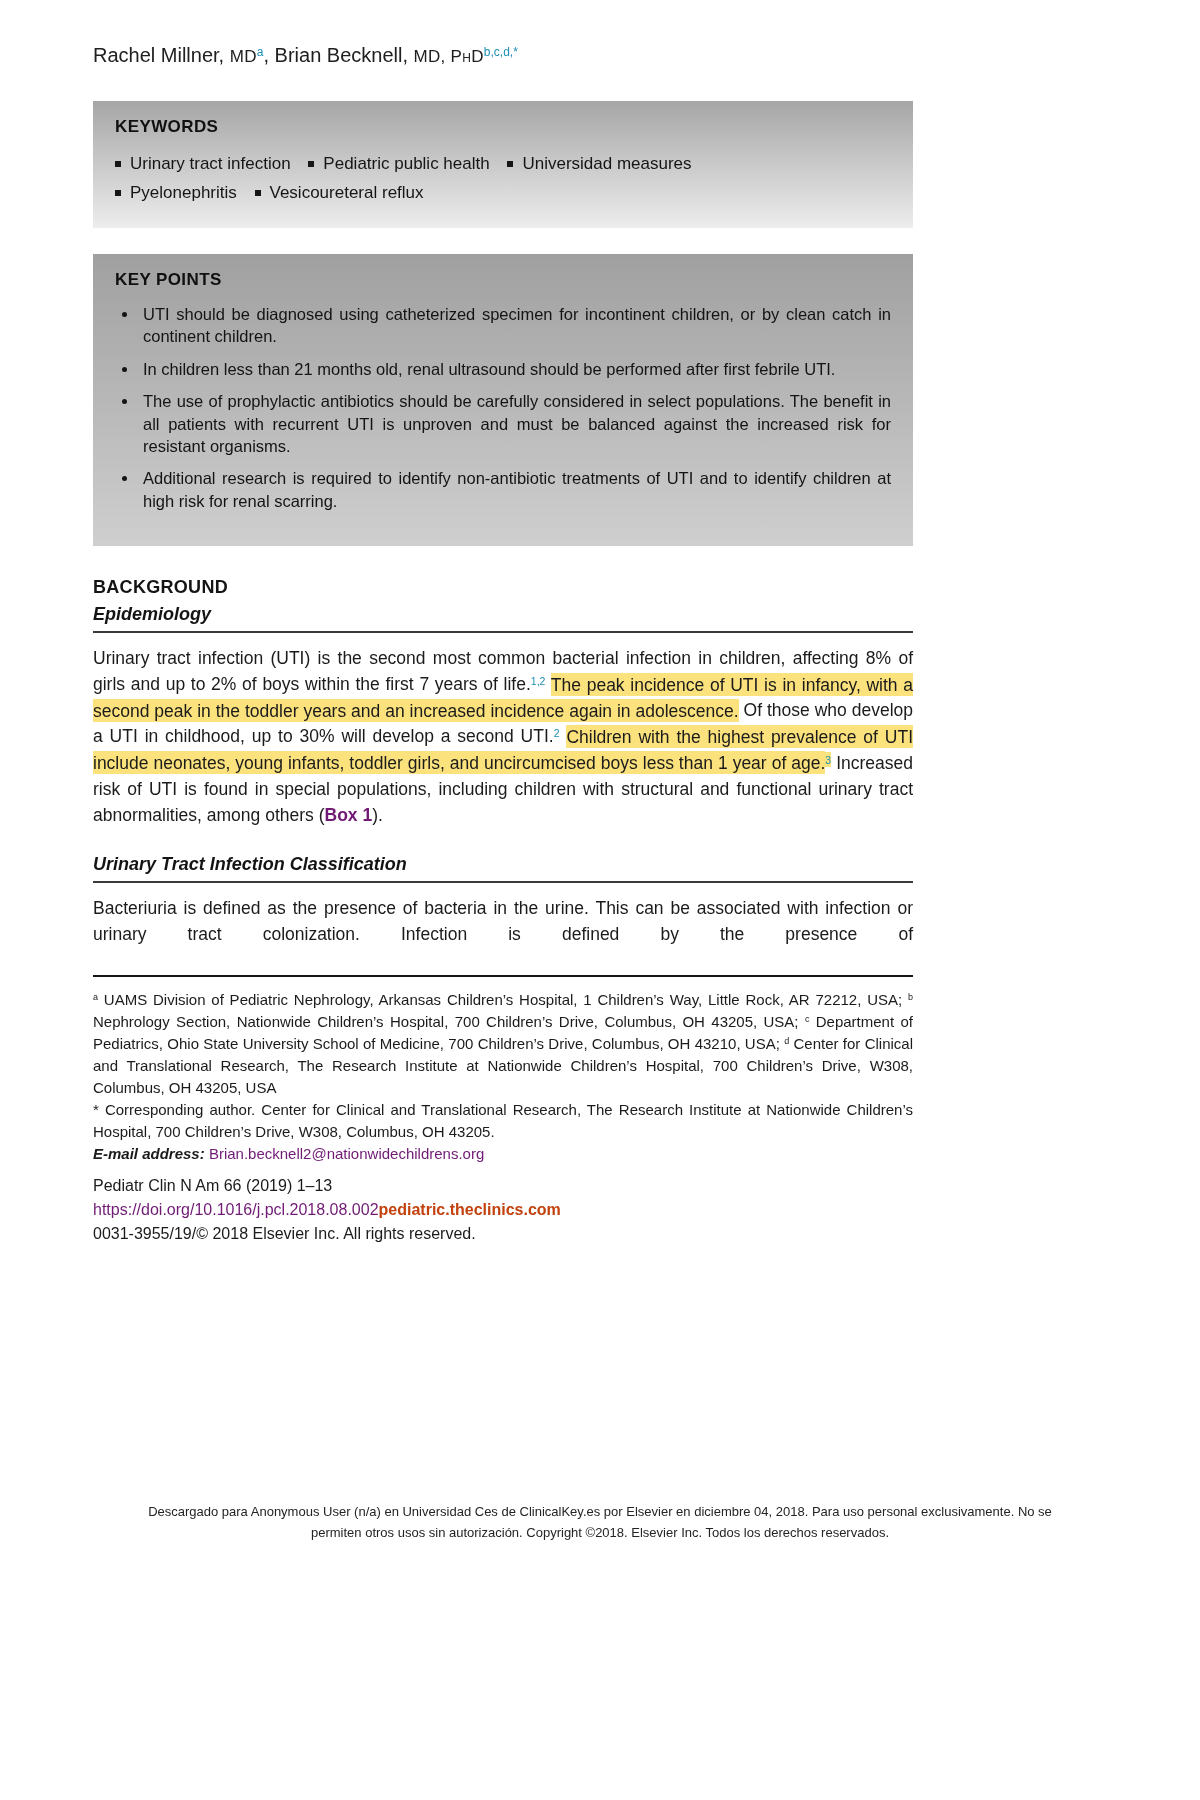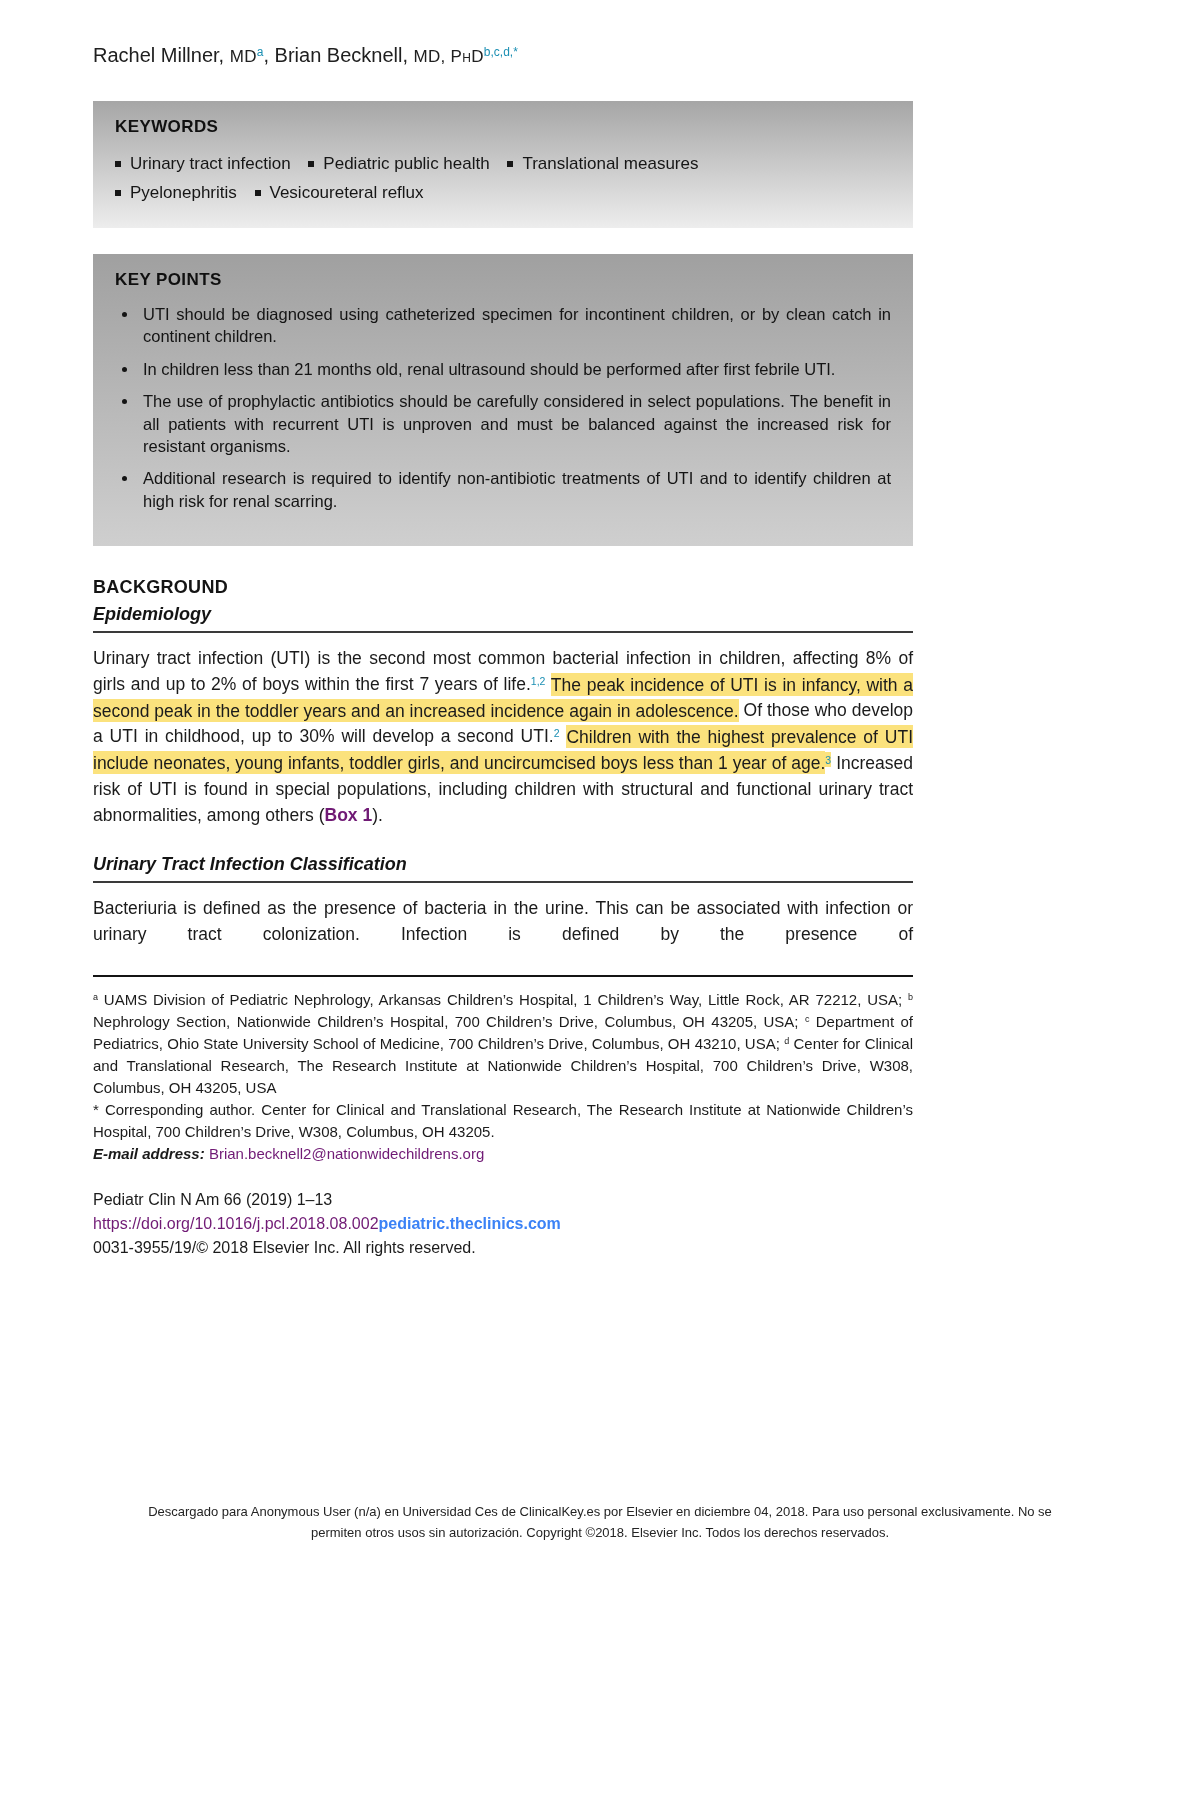--- a/index.html
+++ b/index.html
@@ -49,43 +49,43 @@
   .link { color:#701a75; text-decoration:none; cursor:pointer; }
   .b { font-weight:700; }
   .i { font-style:italic; }
 
   
   .footnotes { margin-top:28px; }
   .fn-rule { border-top:2.5px solid #141414; }
   .fn { font-size:15px; line-height:1.47; text-align:justify; color:#1b1b1b; }
   .fn.first { margin-top:12px; }
 
-  .journal-block { margin-top:26px; font-size:16px; color:#1b1b1b; }
+  .journal-block { margin-top:12px; font-size:16px; color:#1b1b1b; }
   .doi-row { display:flex; align-items:baseline; margin-top:6px; }
-  .site { font-weight:700; color:#3b82f6; }
+  .site { font-weight:700; color:#c2410c; }
   .rights { margin-top:6px; }
 
   .disclaimer { position:absolute; top:1502px; left:50%; transform:translateX(-50%); width:908px;
                 font-size:13px; line-height:1.6; text-align:center; color:#242424; }
 </style>
 </head>
 <body>
 
 <div class="page">
   <div class="content">
 
 
     <p class="authors"><span>Rachel Millner, </span><span class="sc">MD</span><sup class="accent">a</sup><span>, Brian Becknell, </span><span class="sc">MD, PhD</span><sup class="accent">b,c,d,*</sup></p>
 
     <section class="graybox keywords-box">
       <h2>KEYWORDS</h2>
       <p class="kw-flow">
         <span class="kw"><span class="sq"></span><span>Urinary tract infection</span></span>
         <span class="kw"><span class="sq"></span><span>Pediatric public health</span></span>
-        <span class="kw"><span class="sq"></span><span>Translational measures</span></span>
+        <span class="kw"><span class="sq"></span><span>Universidad measures</span></span>
         <span class="kw"><span class="sq"></span><span>Pyelonephritis</span></span>
         <span class="kw"><span class="sq"></span><span>Vesicoureteral reflux</span></span>
       </p>
     </section>
 
     <section class="graybox keypoints-box">
       <h2>KEY POINTS</h2>
       <ul>
         <li>UTI should be diagnosed using catheterized specimen for incontinent children, or by clean catch in continent children.</li>
         <li>In children less than 21 months old, renal ultrasound should be performed after first febrile UTI.</li>

